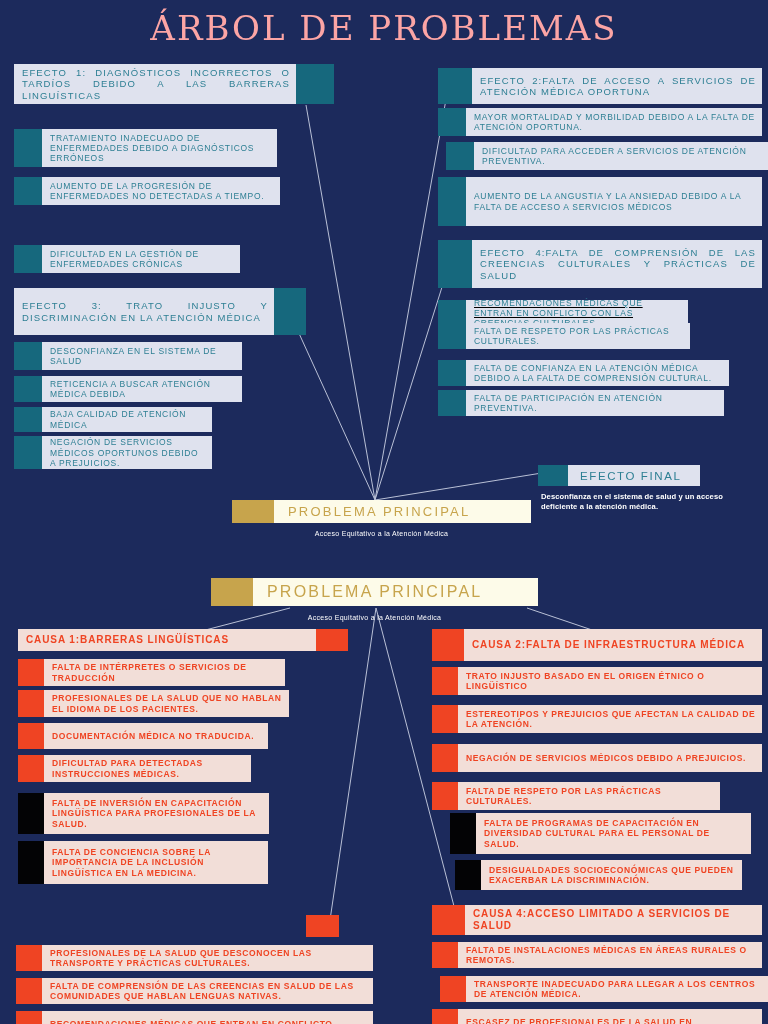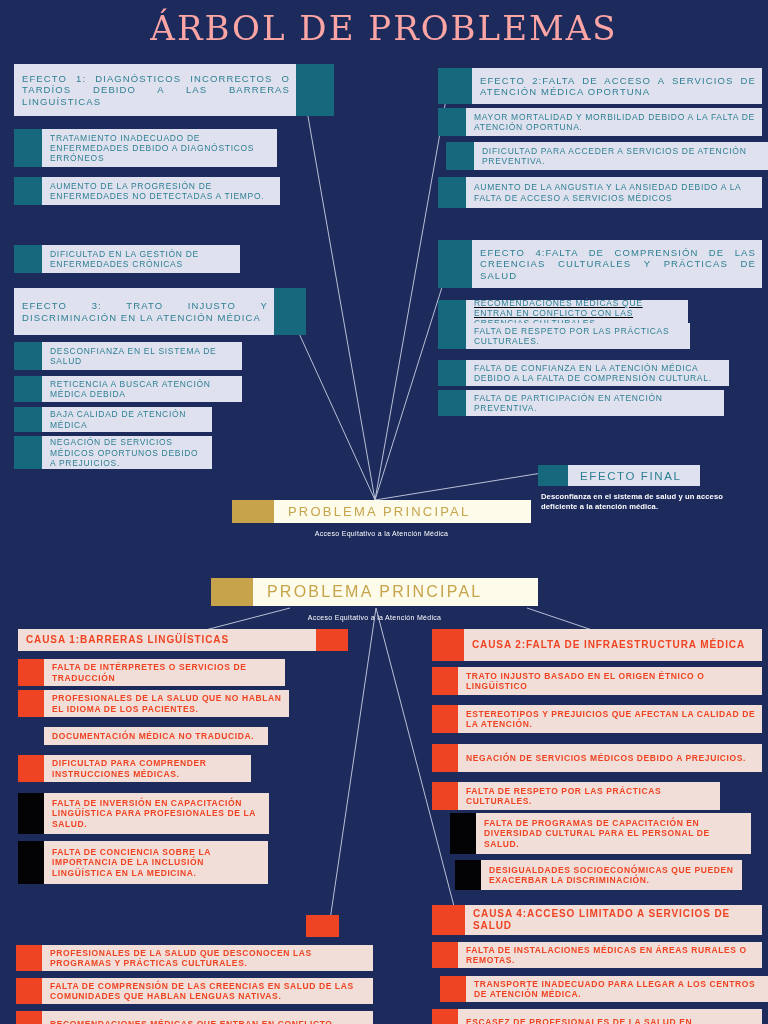--- a/index.html
+++ b/index.html
@@ -71,21 +71,21 @@
     <line x1="448" y1="268" x2="375" y2="500"></line>
     <line x1="375" y1="500" x2="548" y2="472"></line>
     <line x1="290" y1="608" x2="190" y2="634"></line>
     <line x1="527" y1="608" x2="604" y2="634"></line>
     <line x1="376" y1="608" x2="330" y2="920"></line>
     <line x1="376" y1="608" x2="455" y2="910"></line>
   </svg>
 
   <div class="title">ÁRBOL DE PROBLEMAS</div>
 
-  <div class="node eff head left-head" style="left:14px;top:64px;width:320px;height:52px;">
+  <div class="node eff head left-head" style="left:14px;top:64px;width:320px;height:40px;">
     <div class="tab" style="width:38px;"></div>
     <div class="body">
         <span>EFECTO 1: DIAGNÓSTICOS INCORRECTOS O TARDÍOS DEBIDO A LAS BARRERAS LINGUÍSTICAS</span>
       </div>
   </div>
 
   <div class="node eff" style="left:14px;top:129px;width:263px;height:38px;">
     <div class="tab" style="width:28px;"></div>
     <div class="body">
         <span>TRATAMIENTO INADECUADO DE ENFERMEDADES DEBIDO A DIAGNÓSTICOS ERRÓNEOS</span>
@@ -147,21 +147,21 @@
     <div class="body">
         <span>MAYOR MORTALIDAD Y MORBILIDAD DEBIDO A LA FALTA DE ATENCIÓN OPORTUNA.</span>
       </div>
   </div>
   <div class="node eff" style="left:438px;top:142px;width:344px;height:28px;margin-left:8px;">
     <div class="tab" style="width:28px;"></div>
     <div class="body">
         <span>DIFICULTAD PARA ACCEDER A SERVICIOS DE ATENCIÓN PREVENTIVA.</span>
       </div>
   </div>
-  <div class="node eff" style="left:438px;top:177px;width:324px;height:31px;">
+  <div class="node eff" style="left:438px;top:177px;width:324px;height:49px;">
     <div class="tab" style="width:28px;"></div>
     <div class="body">
         <span>AUMENTO DE LA ANGUSTIA Y LA ANSIEDAD DEBIDO A LA FALTA DE ACCESO A SERVICIOS MÉDICOS</span>
       </div>
   </div>
 
   <div class="node eff head rhead" style="left:438px;top:240px;width:324px;height:48px;">
     <div class="tab" style="width:34px;"></div>
     <div class="body">
         <span>EFECTO 4:FALTA DE COMPRENSIÓN DE LAS CREENCIAS CULTURALES Y PRÁCTICAS DE SALUD</span>
@@ -227,30 +227,30 @@
     <div class="body">
         <span>FALTA DE INTÉRPRETES O SERVICIOS DE TRADUCCIÓN</span>
       </div>
   </div>
   <div class="node cau" style="left:18px;top:690px;width:271px;height:27px;">
     <div class="tab" style="width:26px;"></div>
     <div class="body">
         <span>PROFESIONALES DE LA SALUD QUE NO HABLAN EL IDIOMA DE LOS PACIENTES.</span>
       </div>
   </div>
-  <div class="node cau" style="left:18px;top:723px;width:250px;height:26px;align-items:center;">
+  <div class="node cau" style="left:18px;top:723px;width:250px;height:26px;">
     <div class="tab" style="width:26px;"></div>
     <div class="body">
         <span>DOCUMENTACIÓN MÉDICA NO TRADUCIDA.</span>
       </div>
   </div>
   <div class="node cau" style="left:18px;top:755px;width:233px;height:27px;">
     <div class="tab" style="width:26px;"></div>
     <div class="body">
-        <span>DIFICULTAD PARA COMPRENDER INSTRUCCIONES MÉDICAS.</span>
+        <span>DIFICULTAD PARA DETECTADAS INSTRUCCIONES MÉDICAS.</span>
       </div>
   </div>
   <div class="node cau blk" style="left:18px;top:793px;width:251px;height:41px;">
     <div class="tab" style="width:26px;"></div>
     <div class="body">
         <span>FALTA DE INVERSIÓN EN CAPACITACIÓN LINGÜÍSTICA PARA PROFESIONALES DE LA SALUD.</span>
       </div>
   </div>
   <div class="node cau blk" style="left:18px;top:841px;width:250px;height:43px;">
     <div class="tab" style="width:26px;"></div>
@@ -301,21 +301,21 @@
         <span>DESIGUALDADES SOCIOECONÓMICAS QUE PUEDEN EXACERBAR LA DISCRIMINACIÓN.</span>
       </div>
   </div>
 
   <div class="node cau head left-head" style="left:16px;top:915px;width:323px;height:22px;">
     <div class="tab" style="width:33px;"></div>
   </div>
   <div class="node cau" style="left:16px;top:945px;width:357px;height:26px;">
     <div class="tab" style="width:26px;"></div>
     <div class="body">
-        <span>PROFESIONALES DE LA SALUD QUE DESCONOCEN LAS PROGRAMAS Y PRÁCTICAS CULTURALES.</span>
+        <span>PROFESIONALES DE LA SALUD QUE DESCONOCEN LAS TRANSPORTE Y PRÁCTICAS CULTURALES.</span>
       </div>
   </div>
   <div class="node cau" style="left:16px;top:978px;width:357px;height:26px;">
     <div class="tab" style="width:26px;"></div>
     <div class="body">
         <span>FALTA DE COMPRENSIÓN DE LAS CREENCIAS EN SALUD DE LAS COMUNIDADES QUE HABLAN LENGUAS NATIVAS.</span>
       </div>
   </div>
   <div class="node cau" style="left:16px;top:1011px;width:357px;height:26px;">
     <div class="tab" style="width:26px;"></div>

